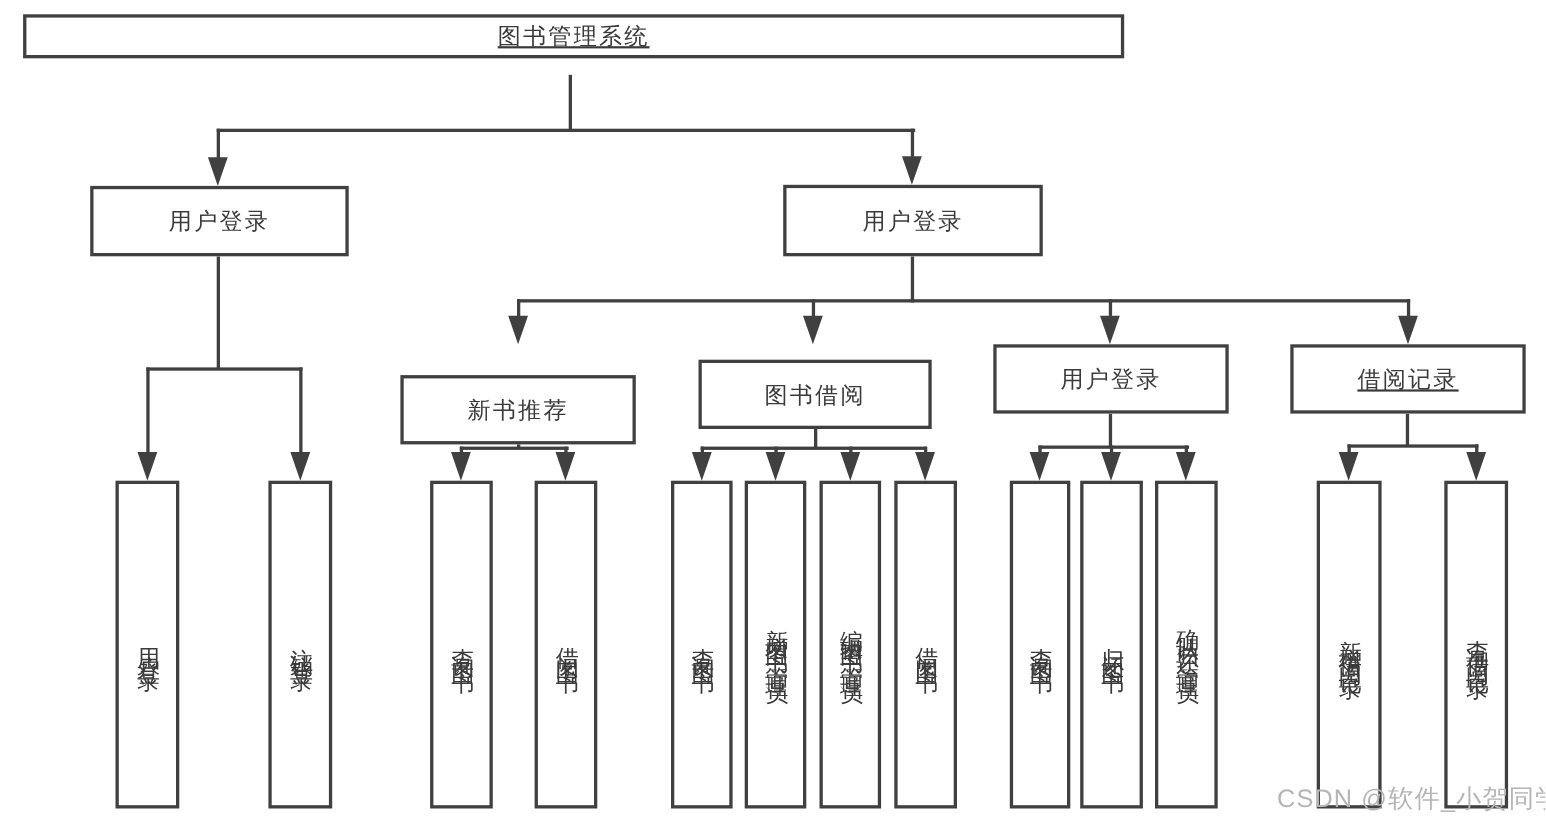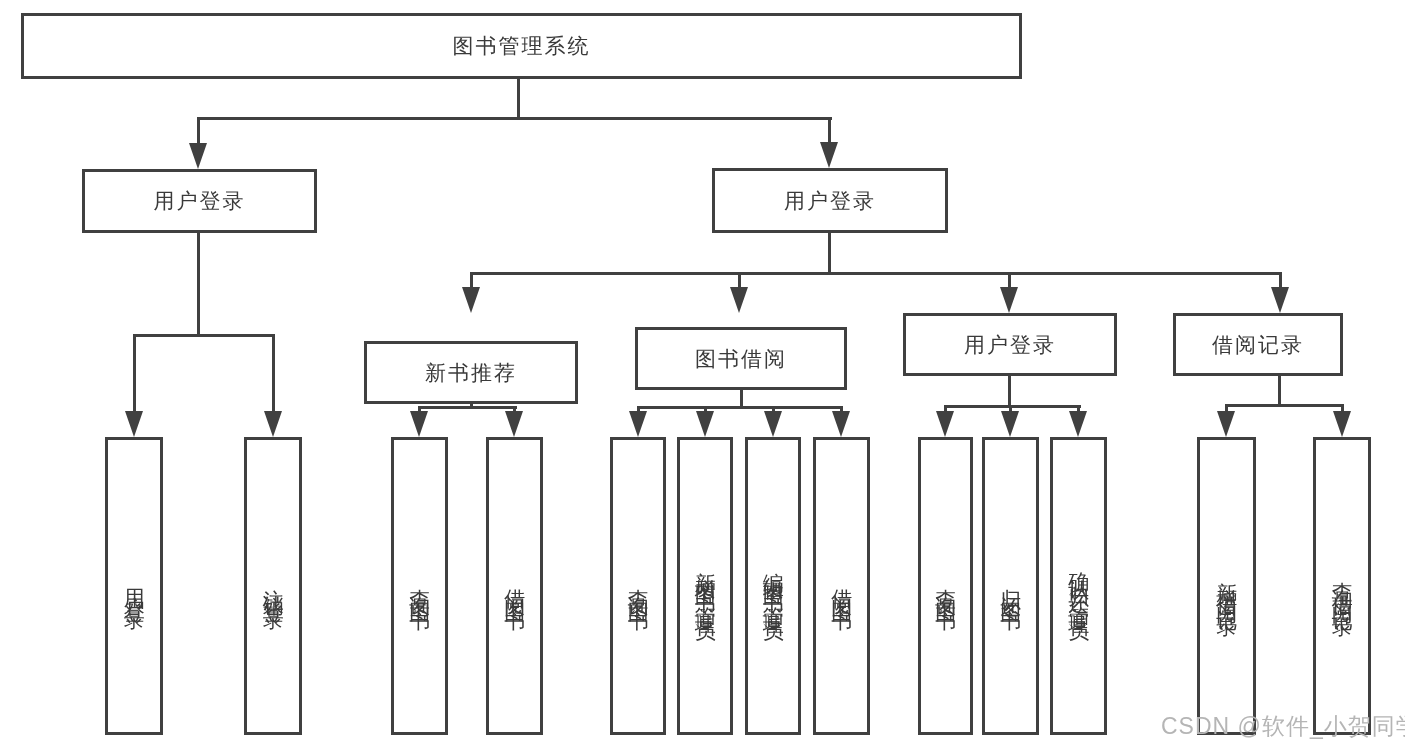--- a/index.html
+++ b/index.html
@@ -84,41 +84,41 @@
   <div class="line" style="left:1077px;top:405px;width:3px;height:9px;"></div>
   <div class="arrow" style="left:1069px;top:411px;"></div>
 
   <div class="line" style="left:1278px;top:376px;width:3px;height:30px;"></div>
   <div class="line" style="left:1225px;top:404px;width:119px;height:3px;"></div>
   <div class="line" style="left:1225px;top:404px;width:3px;height:10px;"></div>
   <div class="arrow" style="left:1217px;top:411px;"></div>
   <div class="line" style="left:1341px;top:404px;width:3px;height:10px;"></div>
   <div class="arrow" style="left:1333px;top:411px;"></div>
 
-  <div class="box" style="left:21px;top:13px;width:1001px;height:66px;">
+  <div class="box" style="left:21px;top:13px;width:1001px;height:40px;text-decoration:underline;">
     <span class="hlabel">图书管理系统</span>
   </div>
 
   <div class="box" style="left:82px;top:169px;width:235px;height:64px;">
     <span class="hlabel">用户登录</span>
   </div>
   <div class="box" style="left:712px;top:168px;width:236px;height:65px;">
     <span class="hlabel">用户登录</span>
   </div>
 
   <div class="box" style="left:364px;top:313px;width:214px;height:63px;margin-top:28px;">
     <span class="hlabel">新书推荐</span>
   </div>
   <div class="box" style="left:635px;top:313px;width:212px;height:63px;margin-top:14px;">
     <span class="hlabel">图书借阅</span>
   </div>
   <div class="box" style="left:903px;top:313px;width:214px;height:63px;">
     <span class="hlabel">用户登录</span>
   </div>
-  <div class="box" style="left:1173px;top:313px;width:170px;height:63px;">
+  <div class="box" style="left:1173px;top:313px;width:214px;height:63px;text-decoration:underline;">
     <span class="hlabel">借阅记录</span>
   </div>
 
   <div class="box" style="left:105px;top:437px;width:58px;height:298px;">
     <span class="vlabel">用户登录</span>
   </div>
   <div class="box" style="left:244px;top:437px;width:58px;height:298px;">
     <span class="vlabel">注销登录</span>
   </div>
 

